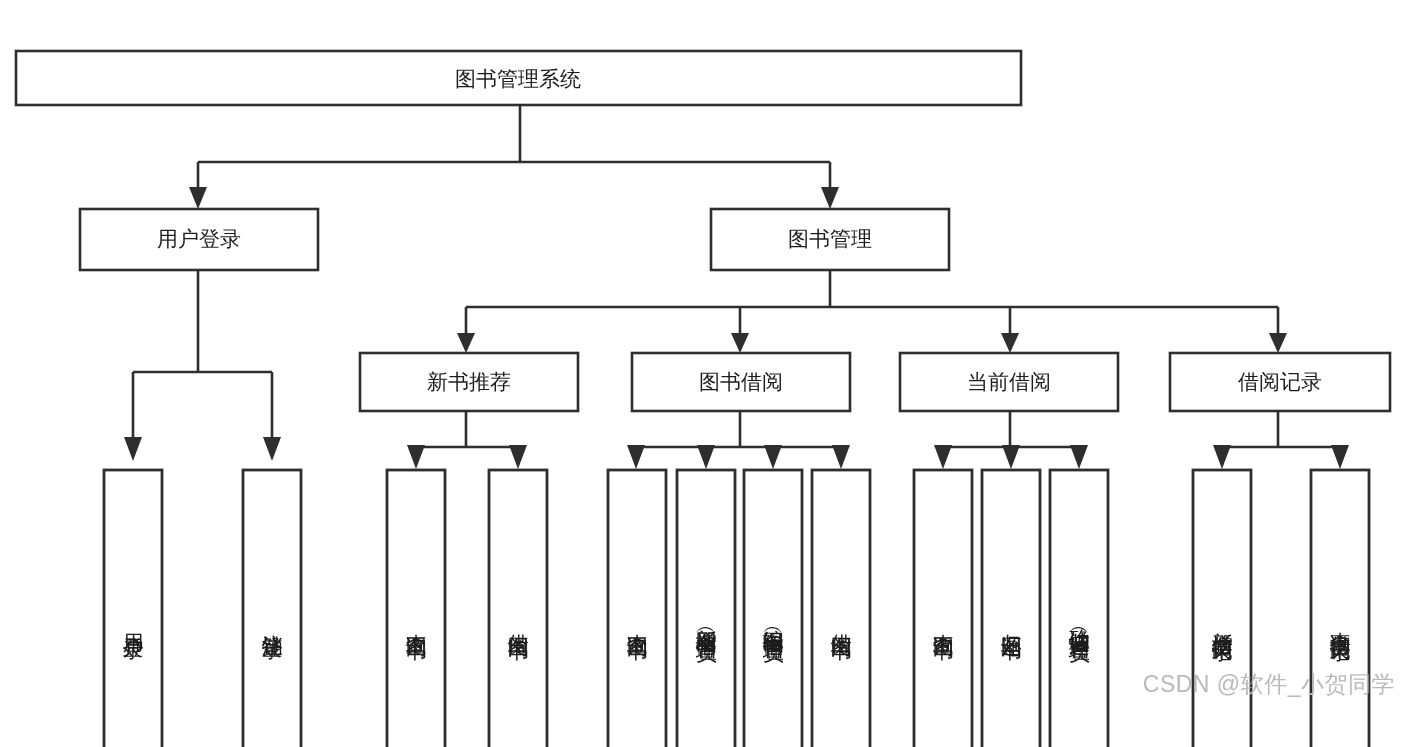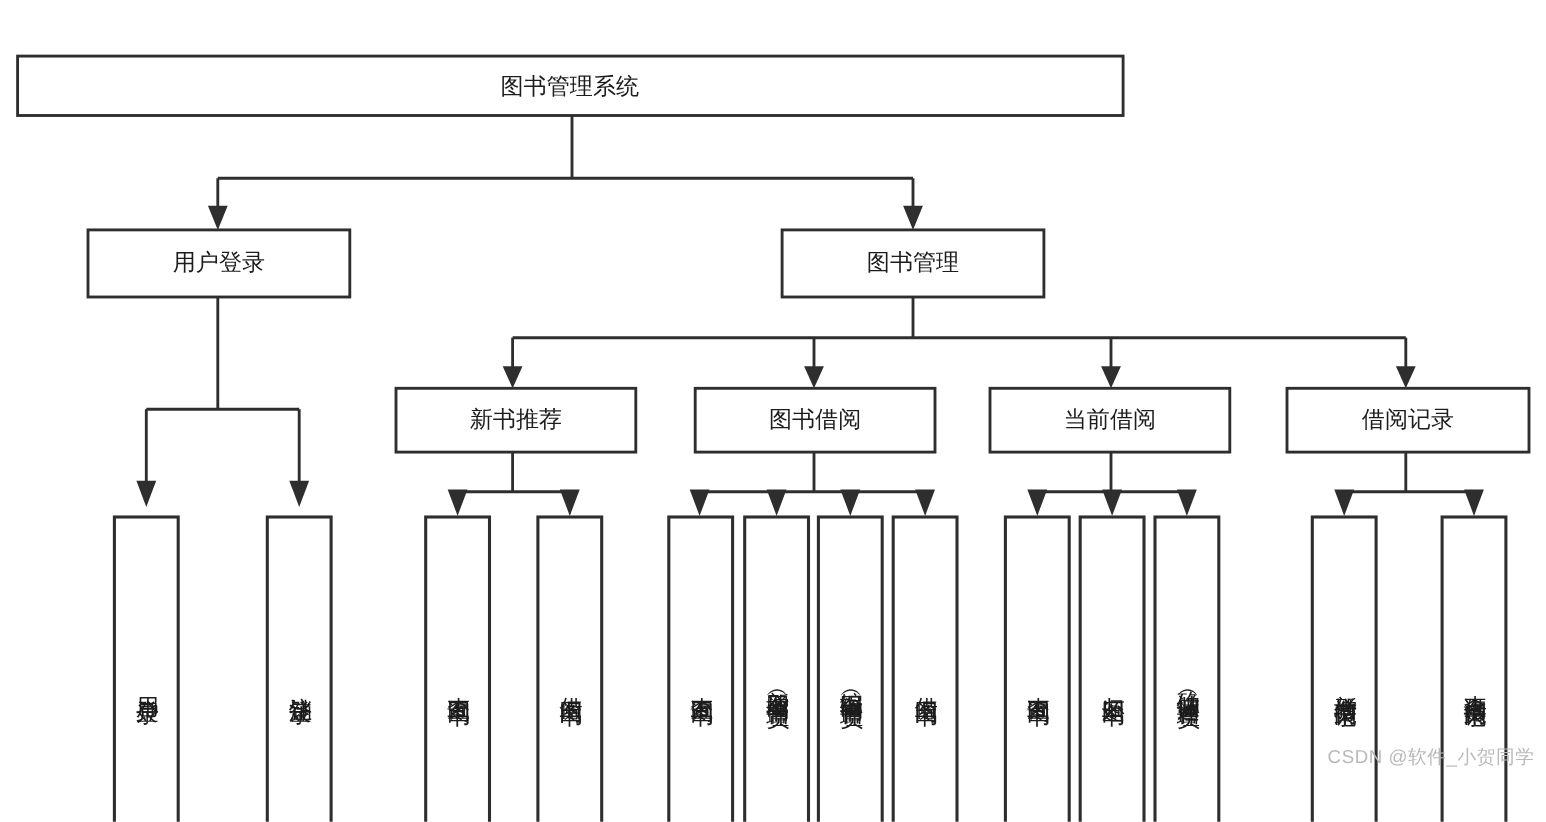--- a/index.html
+++ b/index.html
@@ -68,21 +68,21 @@
     color: #1c1c1c;
     letter-spacing: 2px;
     white-space: nowrap;
     text-align: center;
   }
   .watermark {
     position: absolute;
     right: 10px;
     bottom: 6px;
     font-family: "Liberation Sans", "DejaVu Sans", sans-serif;
-    font-size: 17px;
+    font-size: 23px;
     color: #b9b9b9;
     letter-spacing: 0.5px;
     user-select: none;
     text-align: center;
   }
 </style>
 </head>
 <body>
 
 <div id="diagram-root">

